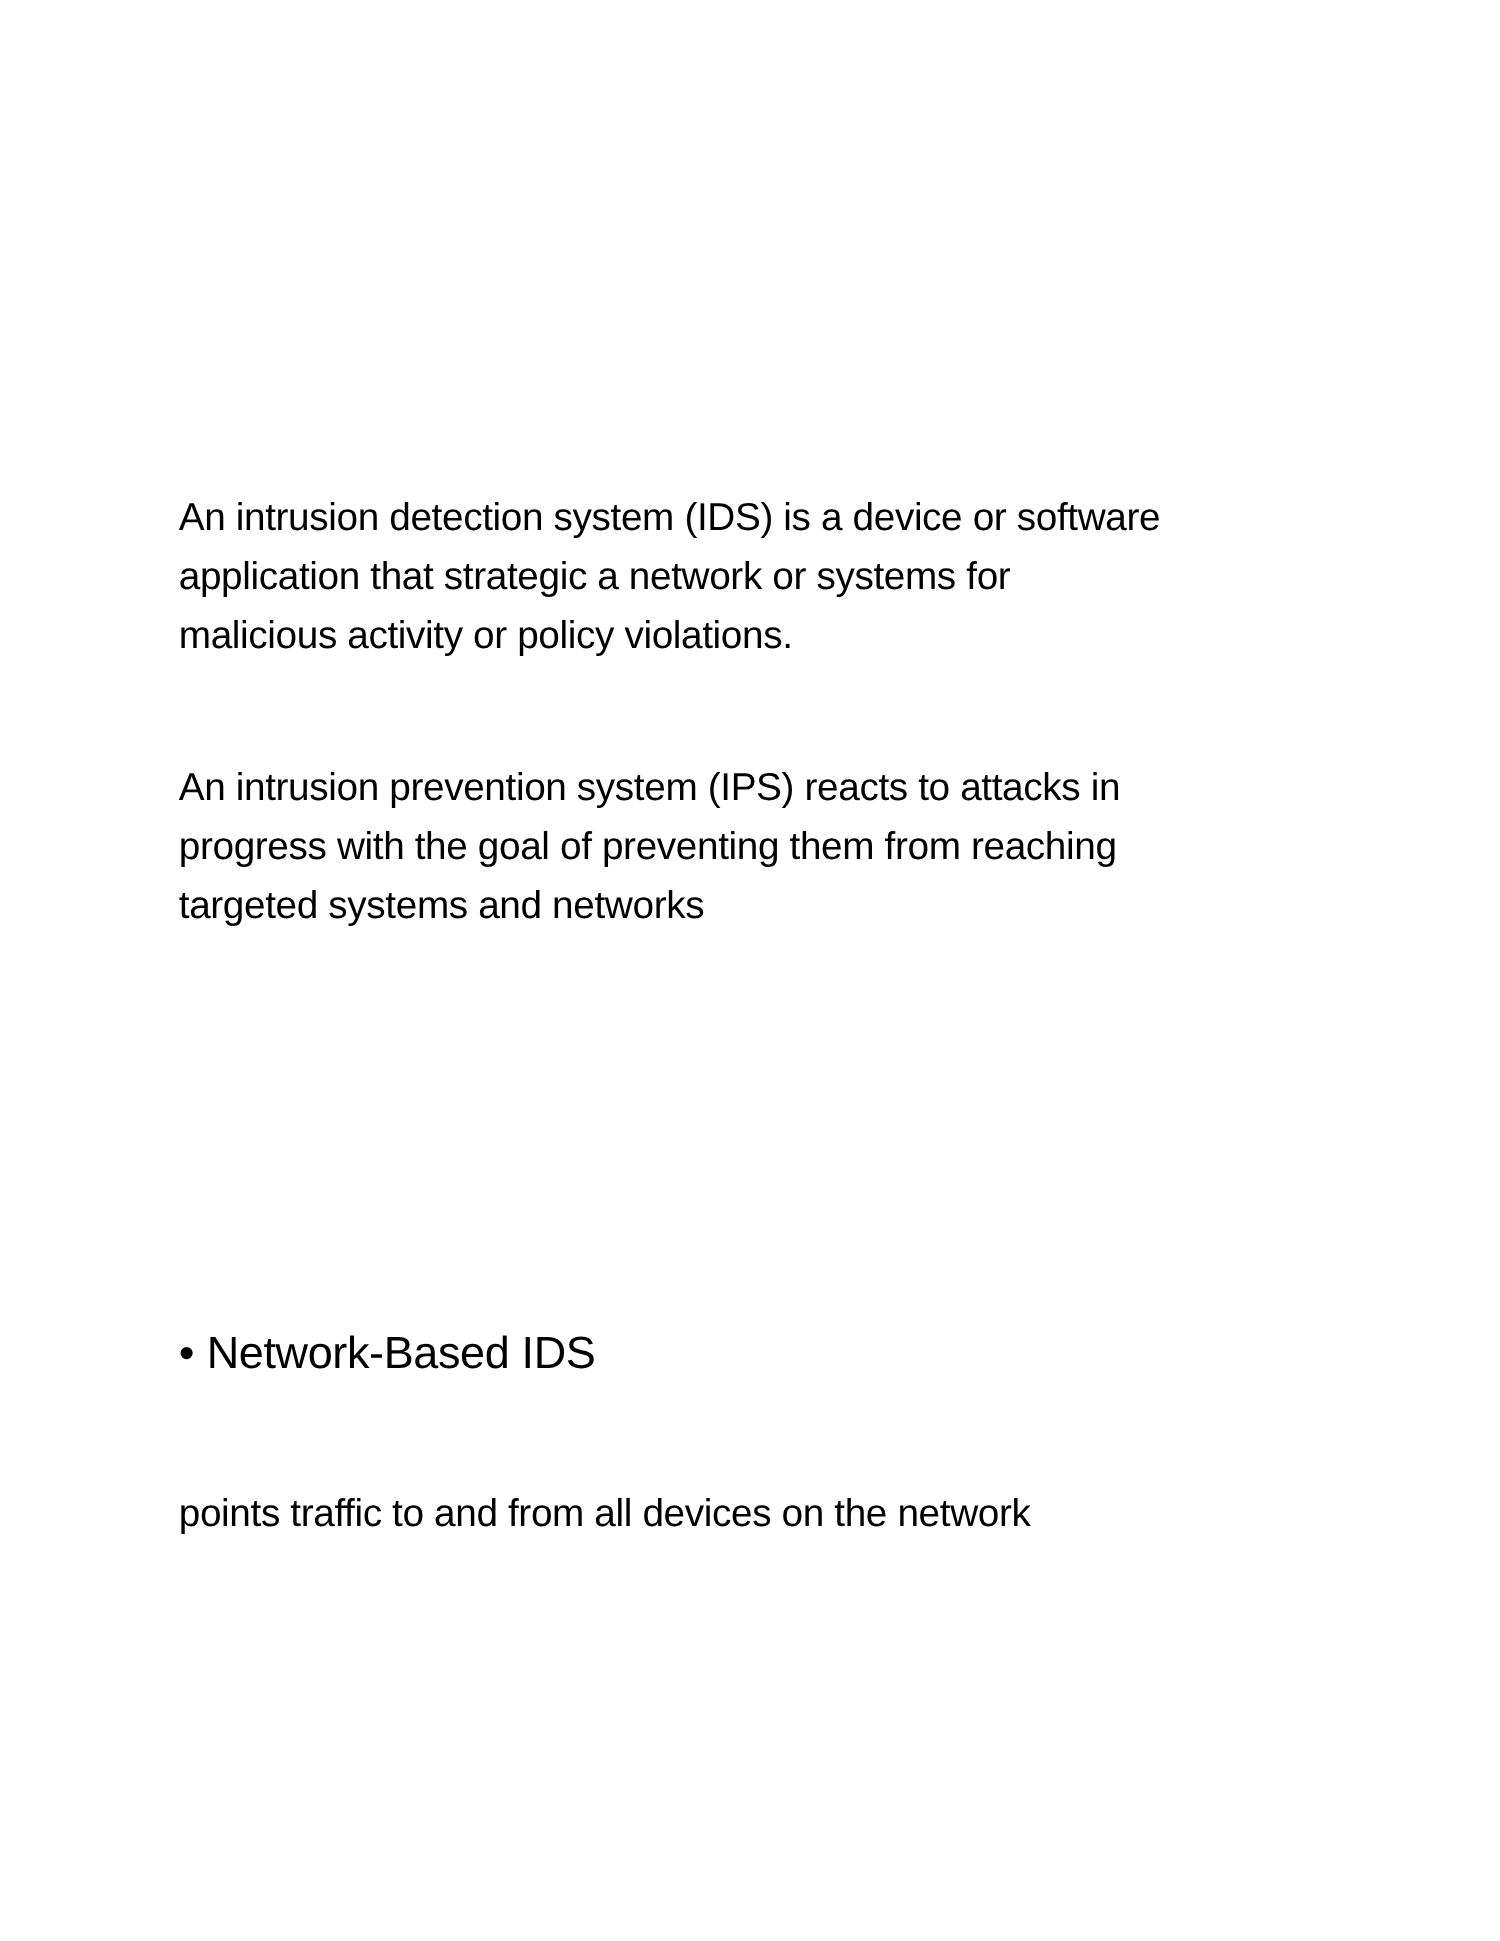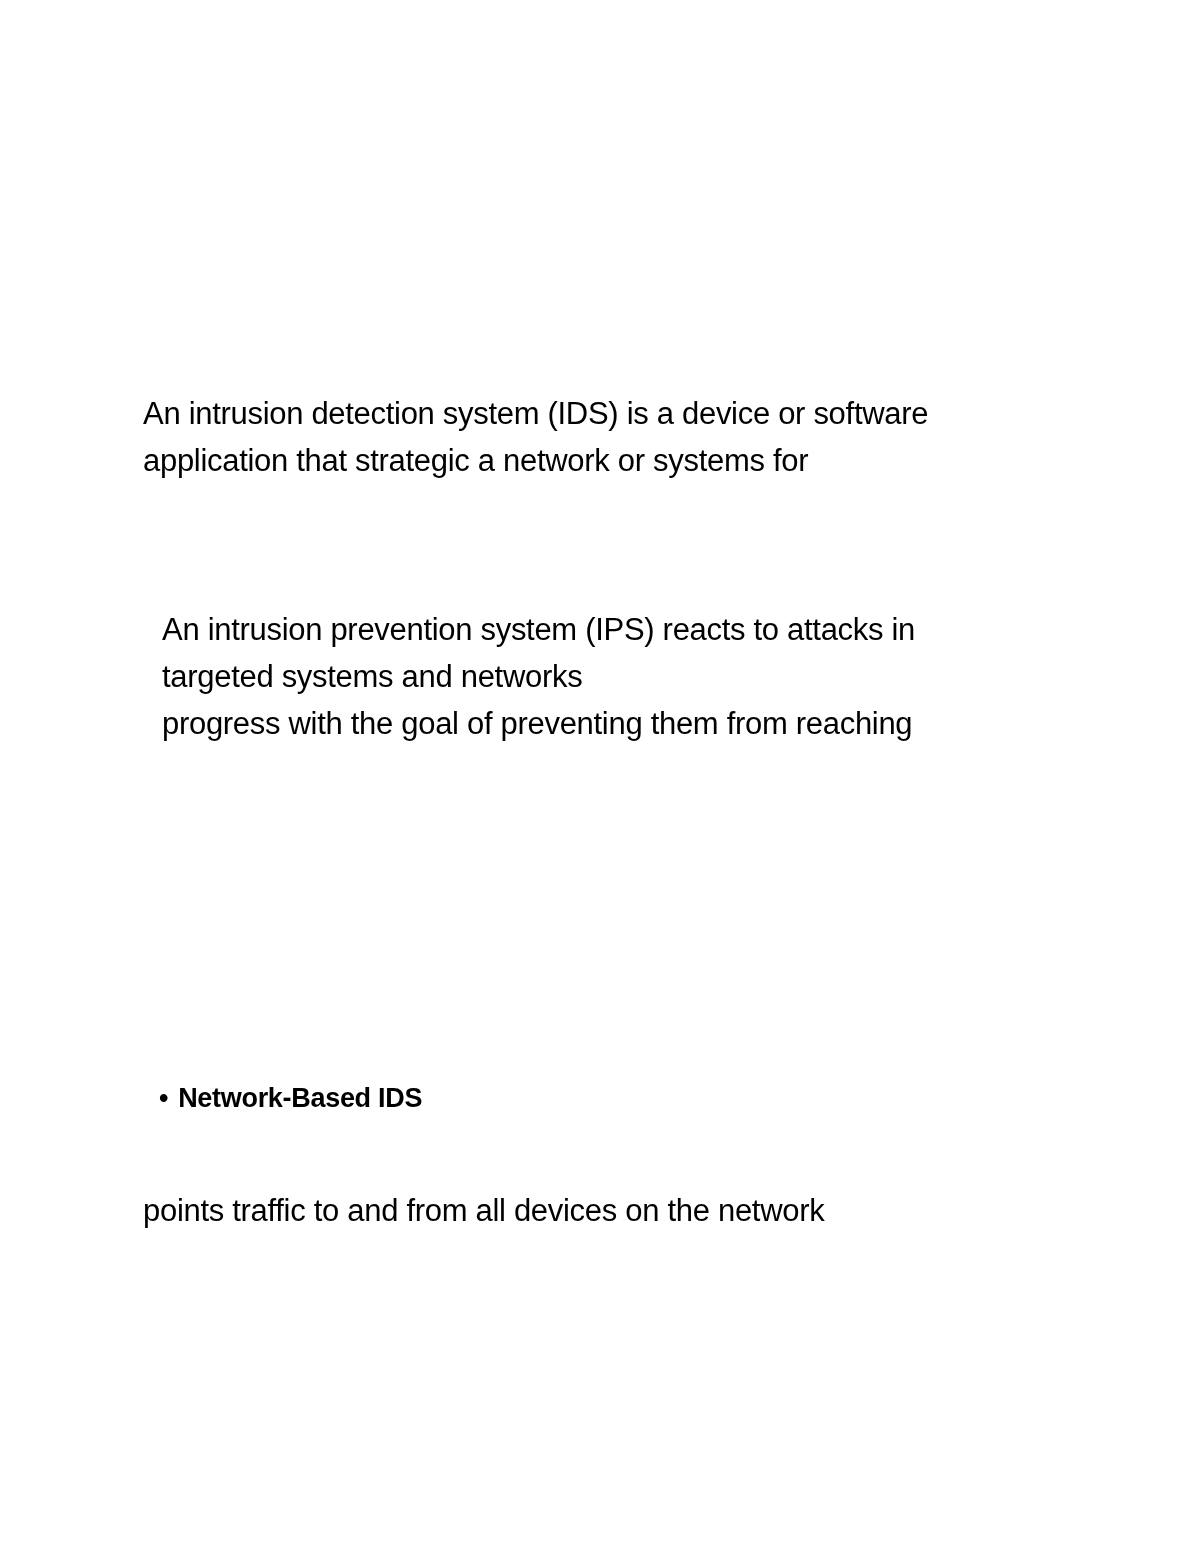--- a/index.html
+++ b/index.html
@@ -25,49 +25,50 @@
     position: absolute;
     left: 143px;
     margin: 0;
     font-size: 31px;
     line-height: 47px;
     letter-spacing: -0.3px;
     white-space: nowrap;
   }
   .line { display: block; }
   .para-1 { top: 390px; }
-  .para-2 { top: 606px; margin-left: 19px; }
+  .para-2 { top: 606px; }
   .para-3 { top: 1187px; }
   .heading {
     position: absolute;
     left: 143px;
     top: 1052px;
-    margin: 16px;
-    font-size: 27px;
+    margin: 0;
+    font-size: 36px;
     line-height: 60px;
-    font-weight: bold;
+    font-weight: normal;
     letter-spacing: -0.3px;
     white-space: nowrap;
   }
   .bullet { margin-right: 10px; }
 </style>
 </head>
 <body>
 
 <div class="page">
 
   <p class="para para-1">
     <span class="line">An intrusion detection system (IDS) is a device or software</span>
     <span class="line">application that strategic a network or systems for</span>
+    <span class="line">malicious activity or policy violations.</span>
   </p>
 
   <p class="para para-2">
     <span class="line">An intrusion prevention system (IPS) reacts to attacks in</span>
+    <span class="line">progress with the goal of preventing them from reaching</span>
     <span class="line">targeted systems and networks</span>
-    <span class="line">progress with the goal of preventing them from reaching</span>
   </p>
 
   <h2 class="heading">
     <span class="bullet">•</span><span>Network-Based IDS</span>
   </h2>
 
   <p class="para para-3">
     <span class="line">points traffic to and from all devices on the network</span>
   </p>
 

